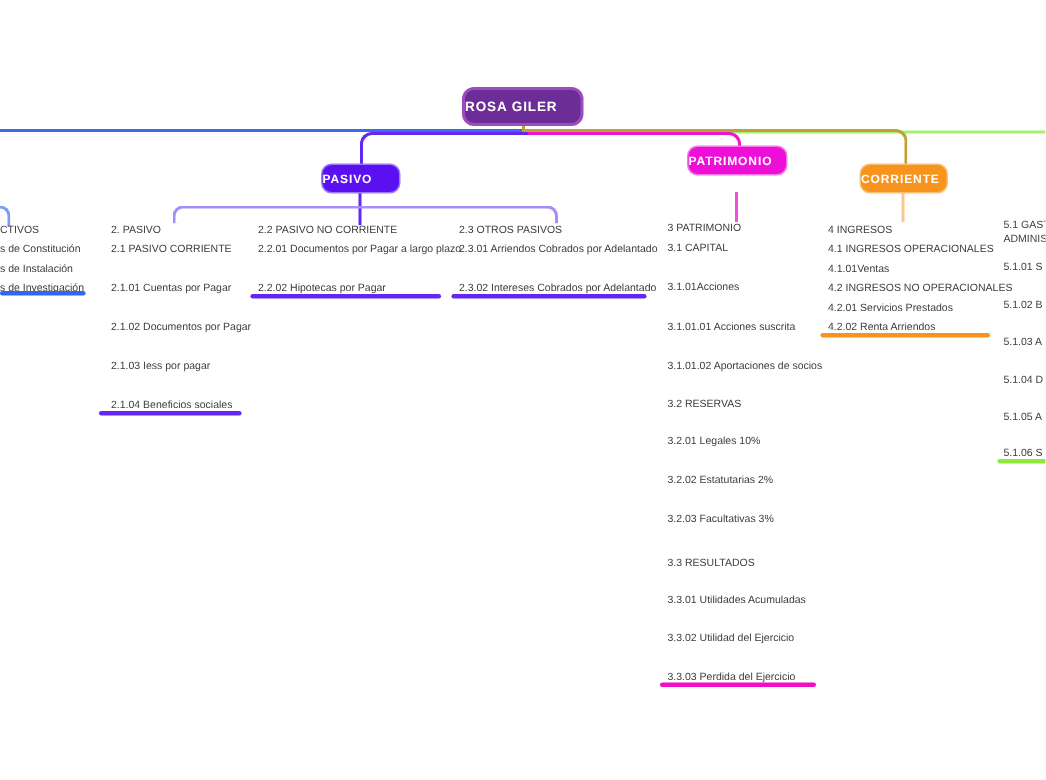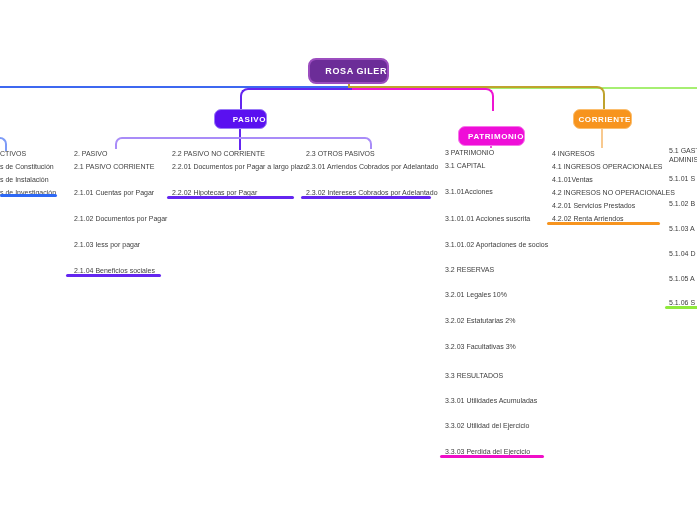--- a/index.html
+++ b/index.html
@@ -4,29 +4,29 @@
 <style>
   html,body{margin:0;padding:0;}
   body{
     width:697px;height:520px;overflow:hidden;background:#ffffff;
     font-family:"Liberation Sans", sans-serif;position:relative;
   }
   #canvas{position:absolute;inset:0;width:697px;height:520px;}
   .line{position:absolute;}
   .conn{position:absolute;background:transparent;}
   .node-box{
-    position:absolute;border-radius:7px;display:flex;align-items:center;justify-content:flex-end;
+    position:absolute;border-radius:7px;display:flex;align-items:center;justify-content:flex-start;
     color:#ffffff;font-weight:bold;font-size:8px;letter-spacing:0.6px;box-sizing:border-box;
   }
   #root-box{
     left:308px;top:58px;width:81px;height:26px;border-radius:8px;font-size:9px;
     border:2px solid;
   }
   #pasivos-box{left:214px;top:109px;width:53px;height:20px;border:1.5px solid;}
-  #patrimonio-box{left:458px;top:126px;width:67px;height:20px;border:1.5px solid;}
+  #patrimonio-box{left:458px;top:97px;width:67px;height:20px;border:1.5px solid;}
   #ingresos-box{left:573px;top:109px;width:59px;height:20px;border:1.5px solid;}
   .node-label{
     position:absolute;font-size:7px;line-height:9px;color:#3d3d3d;white-space:nowrap;
   }
   .underline{position:absolute;height:3px;border-radius:2px;}
   
   #line-blue{left:0;top:86px;width:350px;height:2px;}
   #line-green{left:349px;top:87px;width:348px;height:2px;}
   #conn-purple{left:240px;top:88px;width:110px;height:21px;border-left:2px solid;border-top:2px solid;border-top-left-radius:8px;}
   #conn-magenta{left:349px;top:88px;width:143px;height:21px;border-right:2px solid;border-top:2px solid;border-top-right-radius:8px;}

